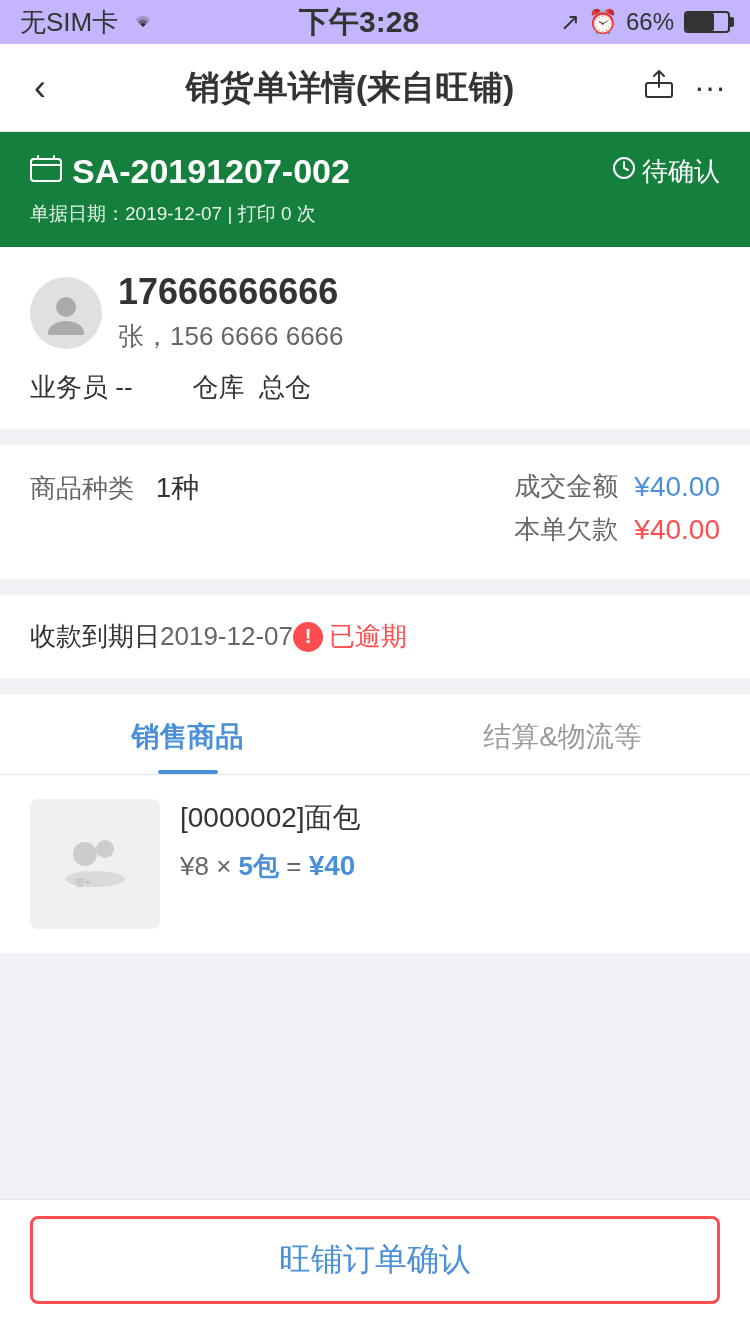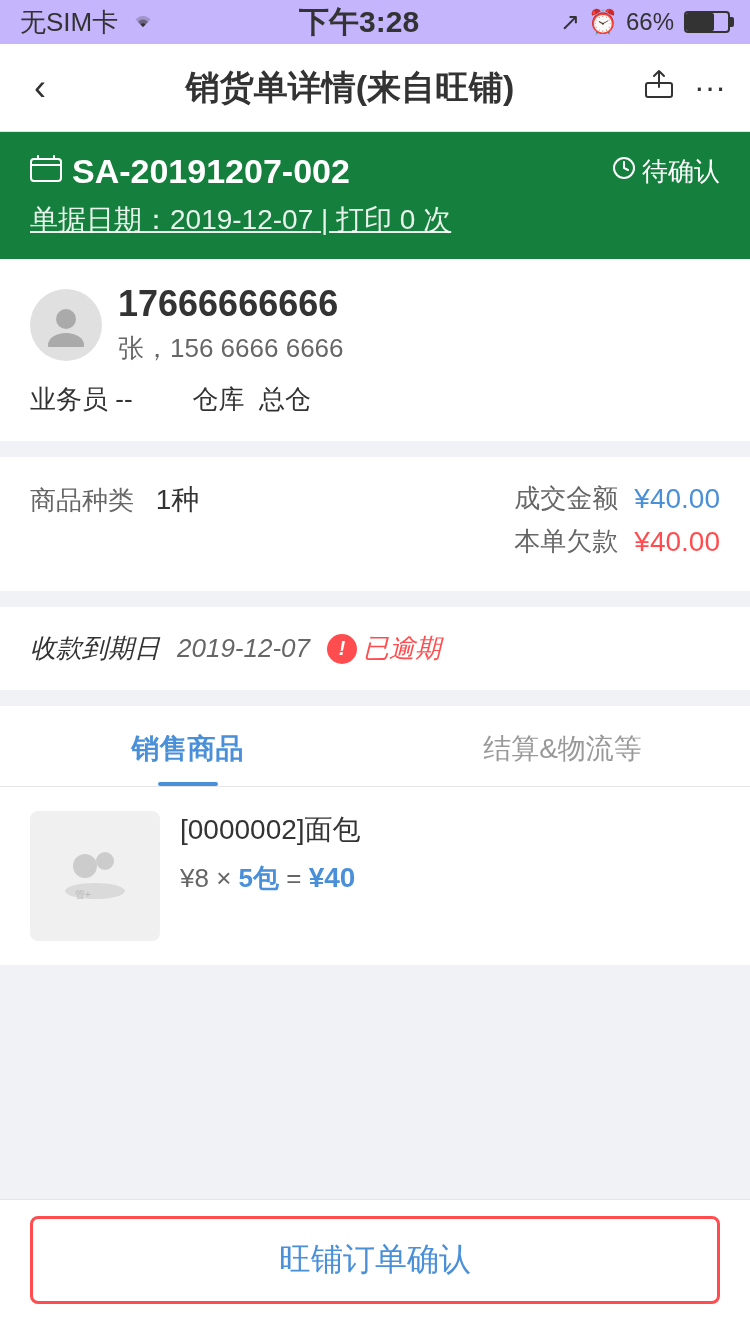--- a/index.html
+++ b/index.html
@@ -123,22 +123,21 @@
     }
     .order-status {
       display: flex;
       align-items: center;
       gap: 6px;
       color: #fff;
       font-size: 26px;
     }
     .order-meta {
       color: rgba(255,255,255,0.9);
-      font-size: 28px;
-      text-decoration: underline;
+      font-size: 19px;
     }
 
     
     .customer-section {
       background: #fff;
       padding: 24px 30px;
       margin-bottom: 16px;
     }
     .customer-row {
       display: flex;
@@ -223,24 +222,23 @@
       color: #ff4d4f;
     }
 
     
     .due-section {
       background: #fff;
       padding: 24px 30px;
       margin-bottom: 16px;
       display: flex;
       align-items: center;
-      gap: 17px;
+      gap: 0;
       font-size: 26px;
       color: #666;
-      font-style: italic;
     }
     .due-label {
       color: #333;
     }
     .overdue-badge {
       display: flex;
       align-items: center;
       gap: 6px;
       color: #ff4d4f;
       font-size: 26px;

